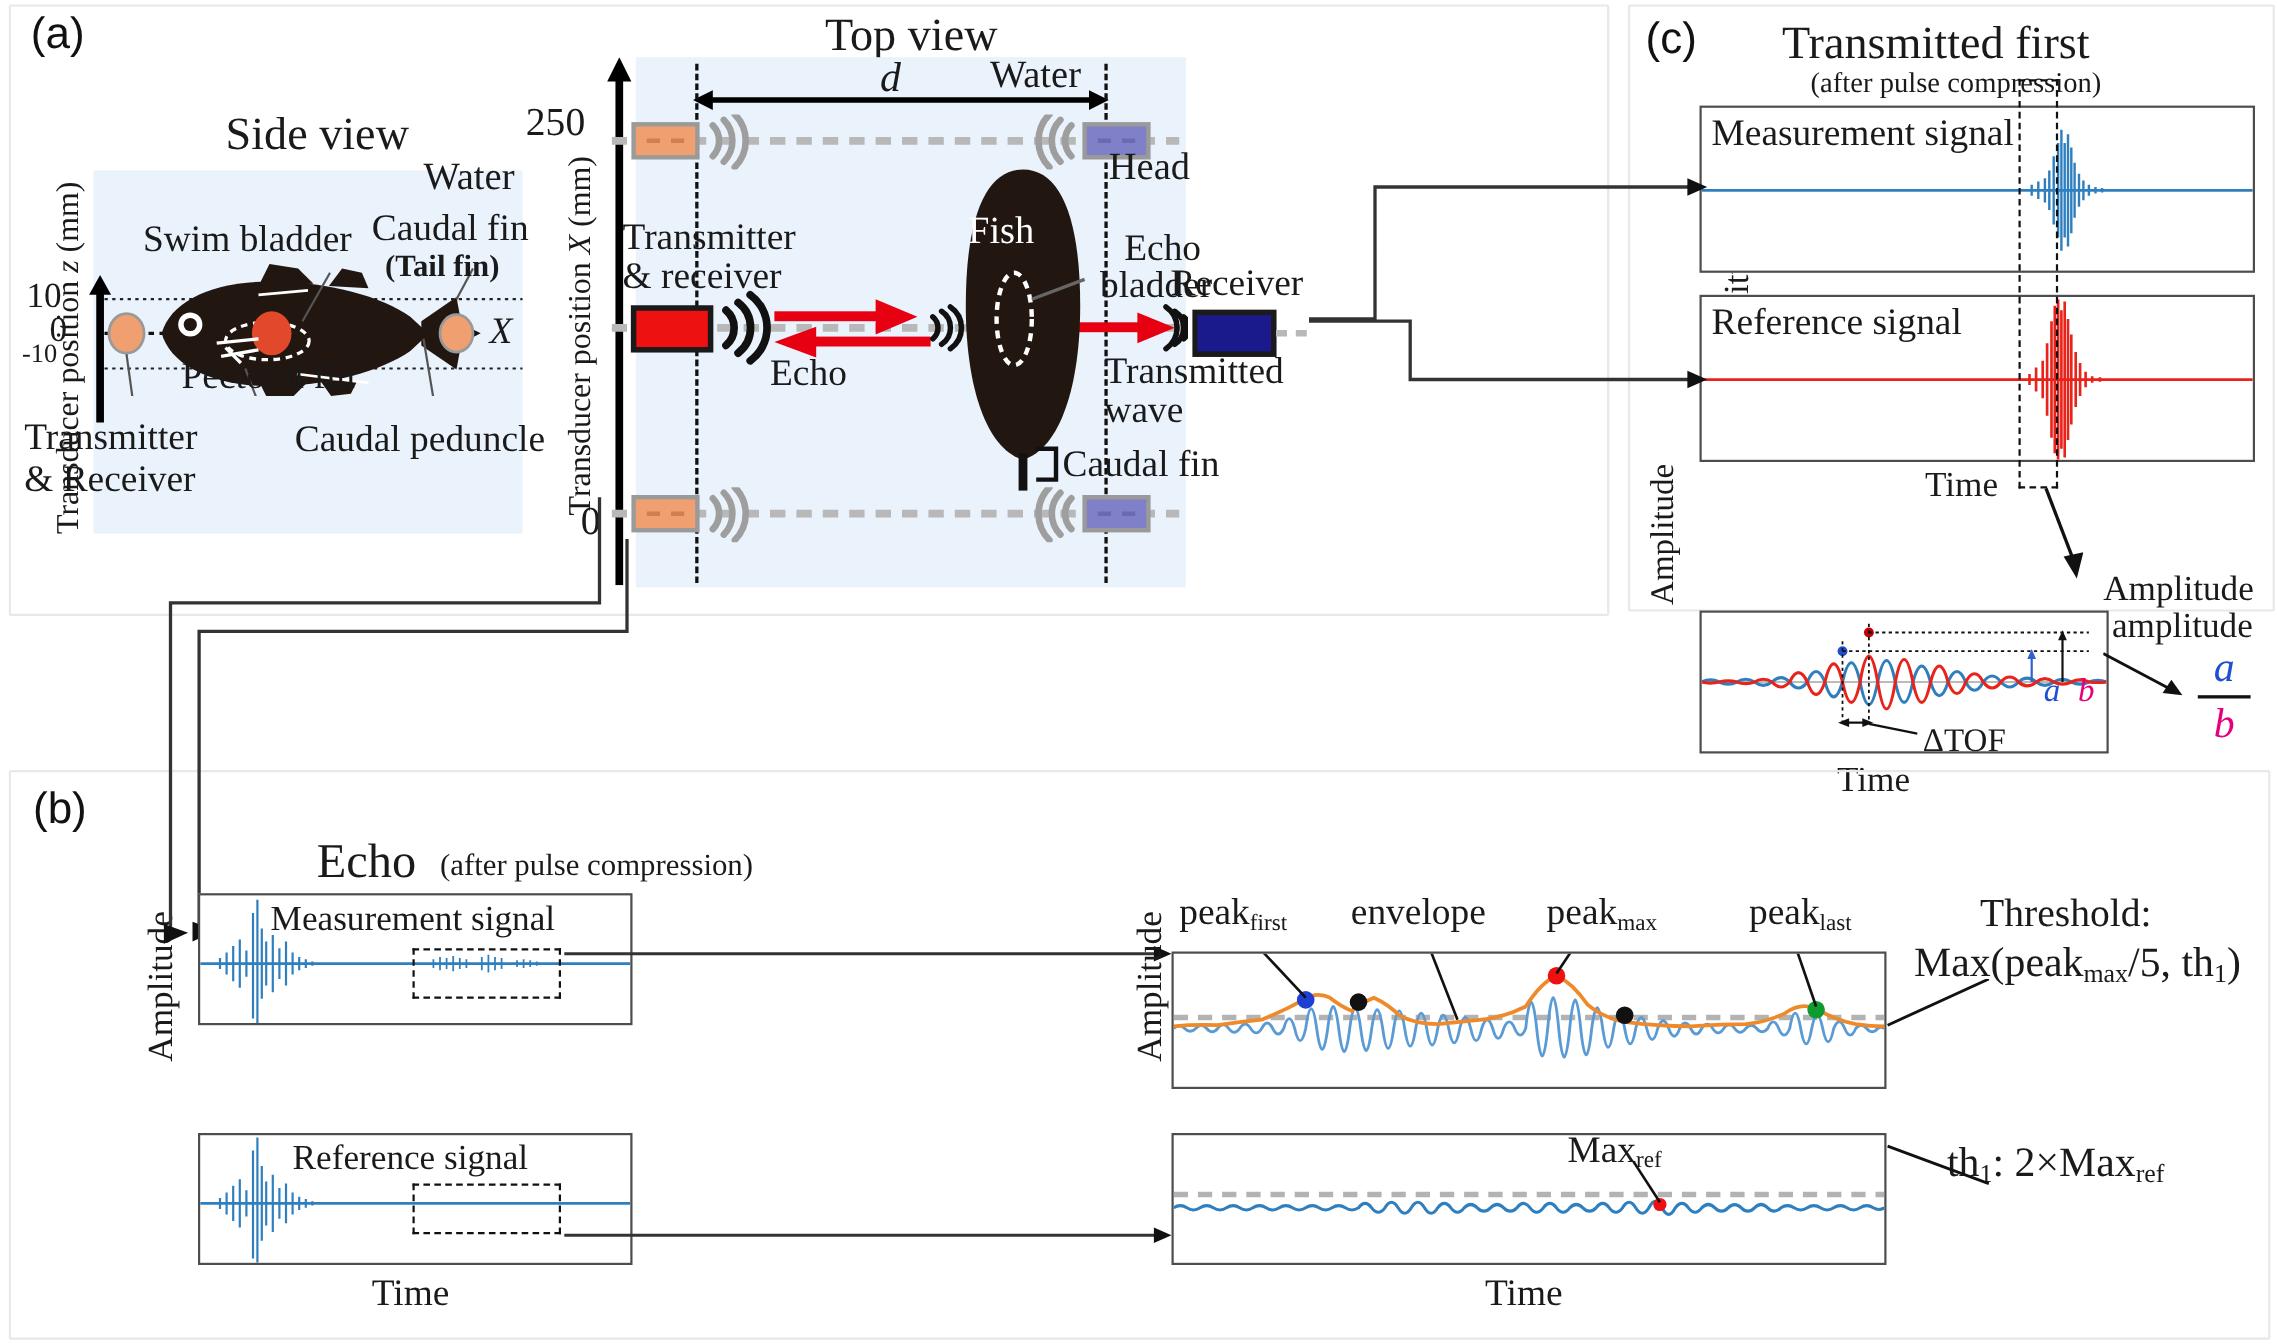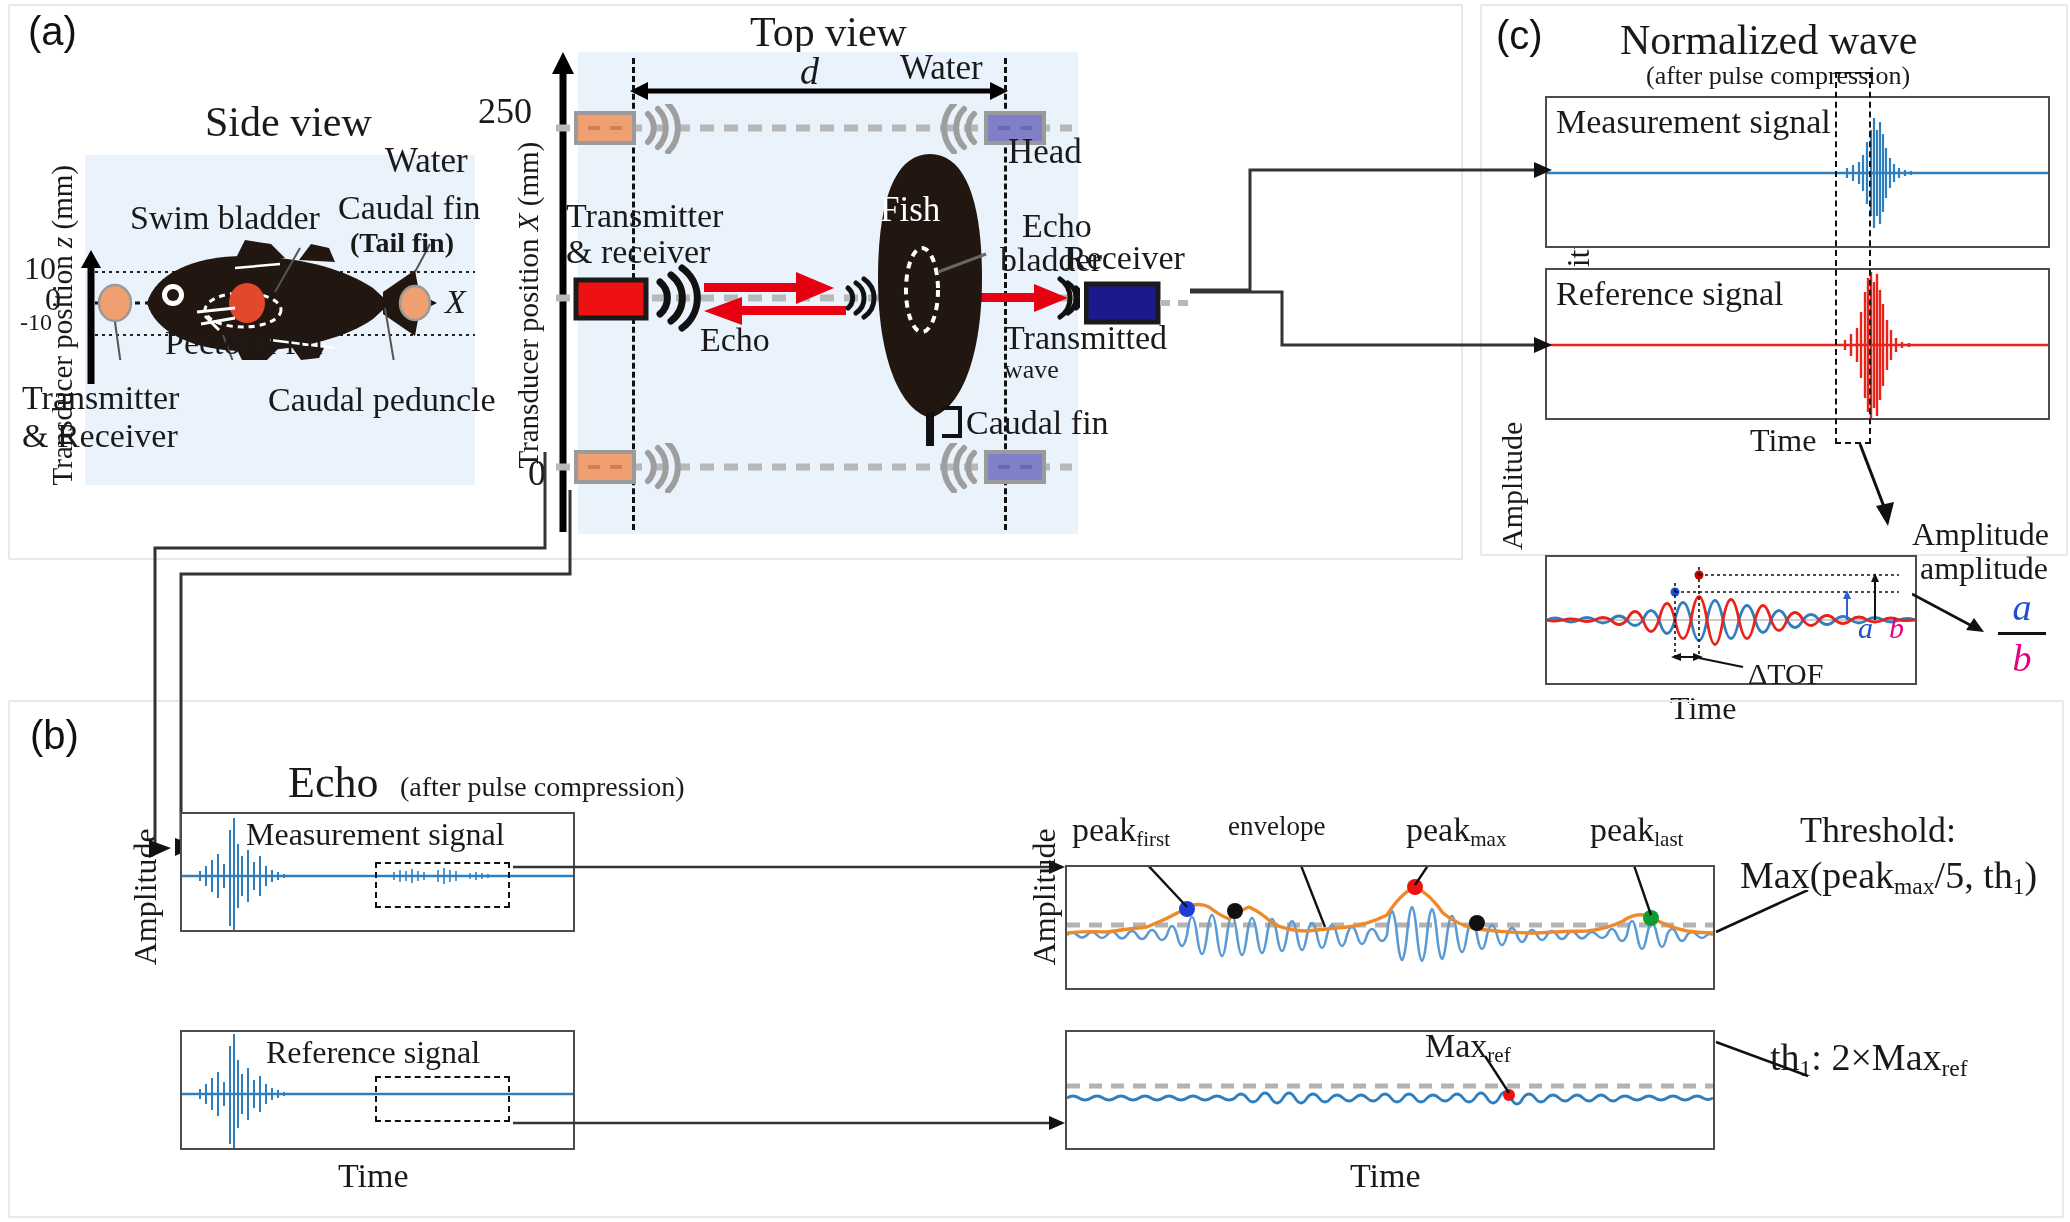--- a/index.html
+++ b/index.html
@@ -218,31 +218,31 @@
 </svg>
 
 <div class="lbl" style="left:880px;top:192px;font-size:35px;color:#fff;">Fish</div>
 <div class="lbl" style="left:1008px;top:134px;font-size:35px;">Head</div>
 <div class="lbl" style="left:1022px;top:208px;font-size:34px;">Echo</div>
 <div class="lbl" style="left:1000px;top:242px;font-size:34px;">bladder</div>
 <div class="lbl" style="left:566px;top:198px;font-size:34px;">Transmitter</div>
 <div class="lbl" style="left:566px;top:234px;font-size:34px;">&amp; receiver</div>
 <div class="lbl" style="left:700px;top:322px;font-size:34px;">Echo</div>
 <div class="lbl" style="left:1004px;top:320px;font-size:34px;">Transmitted</div>
-<div class="lbl" style="left:1004px;top:356px;font-size:26px;text-align:right;">wave</div>
+<div class="lbl" style="left:1004px;top:356px;font-size:34px;text-align:right;">wave</div>
 <div class="lbl" style="left:1064px;top:240px;font-size:34px;">Receiver</div>
 <div class="lbl" style="left:966px;top:405px;font-size:34px;">Caudal fin</div>
 <svg class="abs" style="left:938px;top:404px;" width="28" height="36">
   <path d="M4,4 L22,4 L22,32 L4,32" fill="none" stroke="#111" stroke-width="4"></path>
 </svg>
 
 <div class="panel-border" style="left:1480px;top:4px;width:588px;height:552px;"></div>
 <div class="lbl panel-tag" style="left:1496px;top:14px;">(c)</div>
 
-<div class="lbl" style="left:1620px;top:18px;font-size:42px;">Normalized wave</div>
+<div class="lbl" style="left:1620px;top:18px;font-size:42px;">Transmitted first</div>
 <div class="lbl" style="left:1646px;top:62px;font-size:26px;">(after pulse compression)</div>
 
 <div class="lbl" style="left:1449px;top:255px;width:260px;text-align:center;font-size:32px;transform:rotate(-90deg);">Amplitude</div>
 
 <div class="boxchart" style="left:1545px;top:96px;width:505px;height:152px;"></div>
 <div class="lbl" style="left:1556px;top:104px;font-size:34px;">Measurement signal</div>
 <svg class="abs" style="left:1547px;top:100px;" width="501" height="146">
   <line x1="0" y1="73" x2="501" y2="73" stroke="#2f7fbf" stroke-width="2.5"></line>
   <g stroke="#2f7fbf" stroke-width="2.2">
     <line x1="300" y1="68" x2="300" y2="78"></line>
@@ -491,21 +491,21 @@
 
   <line x1="120" y1="40" x2="62" y2="-22" stroke="#111" stroke-width="2.4"></line>
   <line x1="258" y1="60" x2="226" y2="-22" stroke="#111" stroke-width="2.4"></line>
   <line x1="348" y1="18" x2="376" y2="-24" stroke="#111" stroke-width="2.4"></line>
   <line x1="584" y1="48" x2="560" y2="-22" stroke="#111" stroke-width="2.4"></line>
 </svg>
 
 <div class="lbl" style="left:1072px;top:812px;font-size:34px;">
   <span>peak</span><span class="sub">first</span>
 </div>
-<div class="lbl" style="left:1228px;top:812px;font-size:27px;">envelope</div>
+<div class="lbl" style="left:1228px;top:812px;font-size:34px;">envelope</div>
 <div class="lbl" style="left:1406px;top:812px;font-size:34px;">
   <span>peak</span><span class="sub">max</span>
 </div>
 <div class="lbl" style="left:1590px;top:812px;font-size:34px;">
   <span>peak</span><span class="sub">last</span>
 </div>
 
 <div class="boxchart" style="left:1065px;top:1030px;width:650px;height:120px;"></div>
 <svg class="abs" style="left:1067px;top:1032px;" width="646" height="116">
   <line x1="0" y1="54" x2="646" y2="54" stroke="#b3b3b3" stroke-width="5" stroke-dasharray="13,9"></line>

